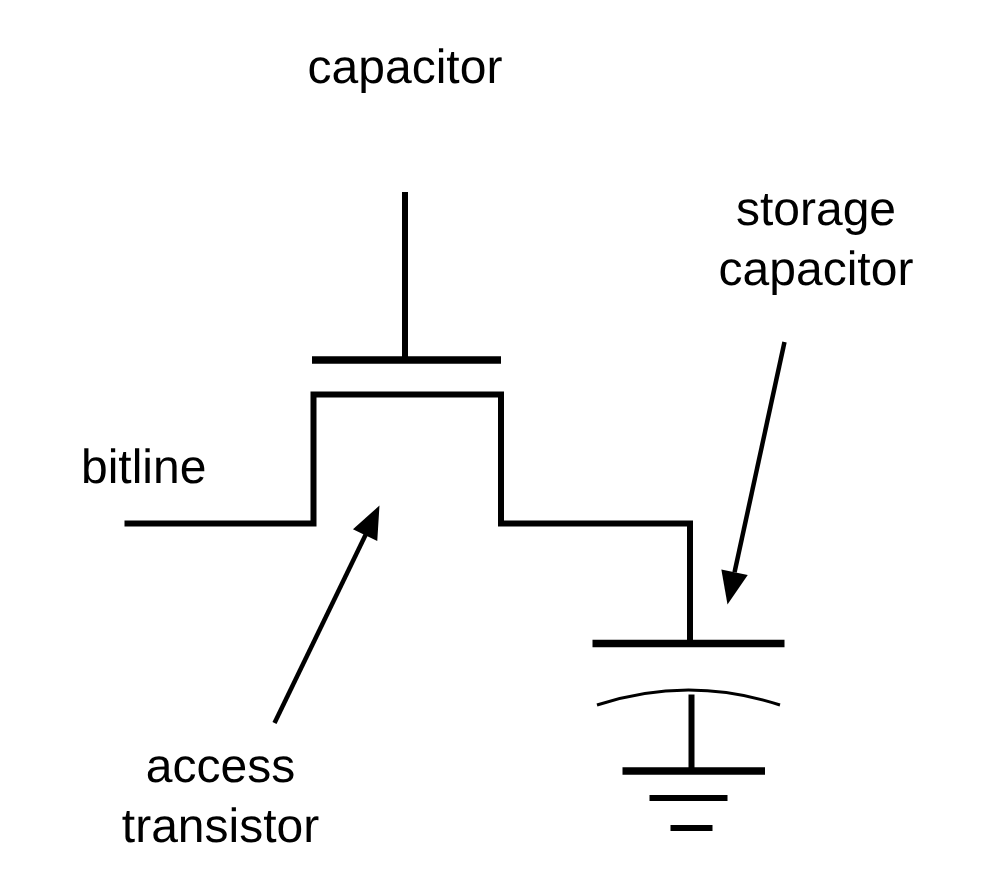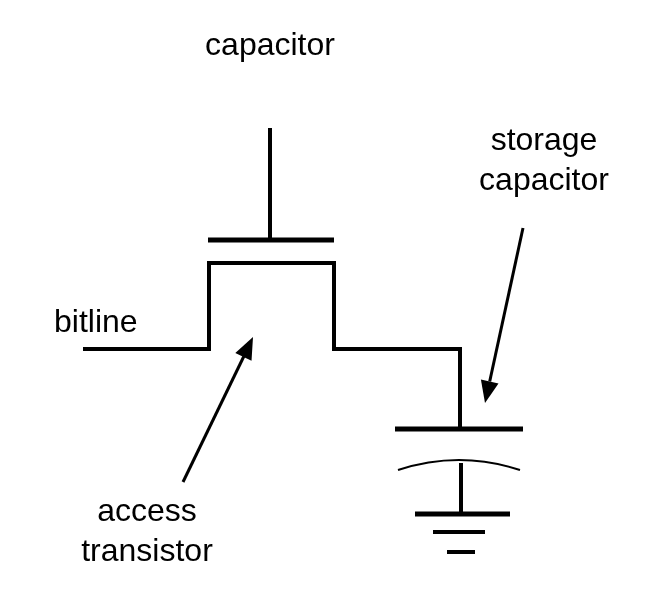--- a/index.html
+++ b/index.html
@@ -90,21 +90,21 @@
 
   <div class="label centered" style="left:120px; top:24px;">
     <span>capacitor</span>
   </div>
 
   <div class="label centered" style="left:394px; top:119px;">
     <span>storage</span>
     <span>capacitor</span>
   </div>
 
-  <div class="label" style="left:54px; top:301px;">
+  <div class="label" style="left:54px; top:291px;">
     <span>bitline</span>
   </div>
 
   <div class="label centered" style="left:-3px; top:490px;">
     <span>access</span>
     <span>transistor</span>
   </div>
 
 </div>
 

